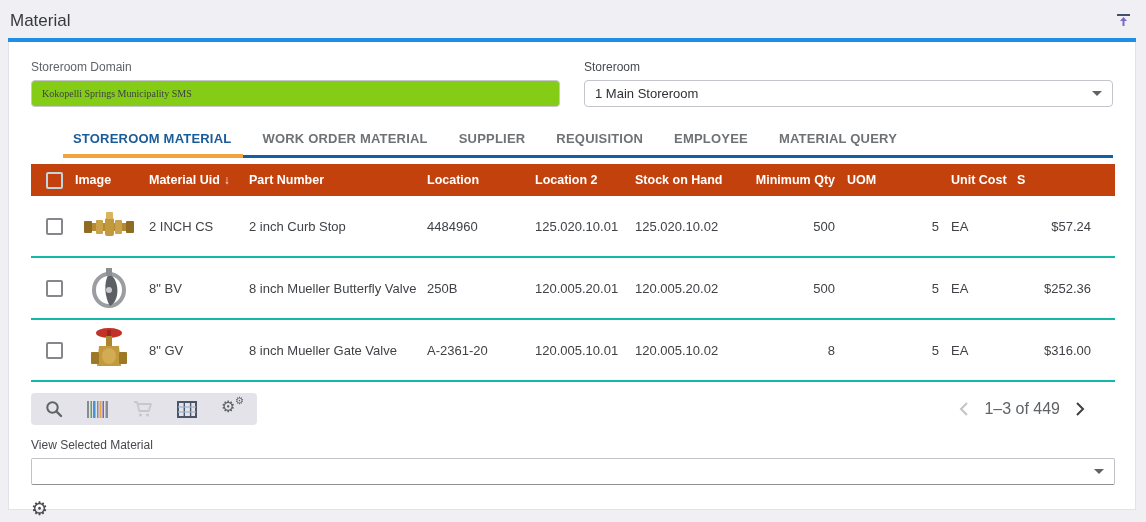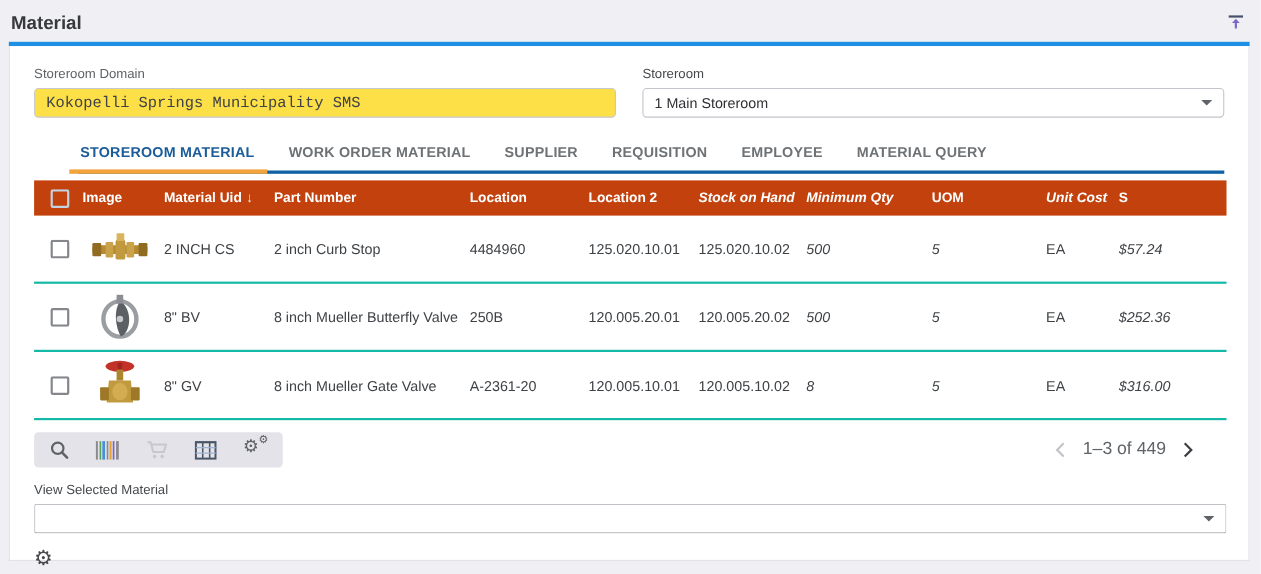--- a/index.html
+++ b/index.html
@@ -6,37 +6,37 @@
   html,body { width:1146px; height:522px; overflow:hidden; }
   body {
     font-family:"Liberation Sans", sans-serif;
     background:#f0f0f4;
     color:#3f4246;
   }
   .page-header {
     display:flex; justify-content:space-between; align-items:center;
     padding:9px 14px 6px 10px; height:38px;
   }
-  .page-title { font-size:17px; font-weight:bold; color:#37393c; }
+  .page-title { font-size:17px; font-weight:normal; color:#37393c; }
   .scroll-top-btn { width:18px; height:18px; cursor:pointer; display:flex; align-items:center; justify-content:center; }
   .blue-bar { height:4px; background:#1e8fe3; margin:0 10px 0 8px; }
   .panel {
     background:#ffffff; margin:0 10px 0 8px; height:468px;
     border:1px solid #e2e2e8; border-top:none;
     padding:18px 22px 0 22px; position:relative;
   }
   
   .form-row { display:flex; gap:24px; }
   .field { flex:1; }
   .field-label { font-size:12px; color:#5f6368; margin-bottom:6px; }
   .field-label.dark { color:#46494d; }
   .text-input {
     width:100%; height:27px; border:1px solid #c7c7d0; border-radius:4px;
-    background:#fde047; font-family:Liberation Mono, monospace;
-    font-size:14px; color:#3f4246; padding:0 10px; outline:none;
+    background:#84cc16; font-family:Liberation Serif, serif;
+    font-size:10px; color:#3f4246; padding:0 10px; outline:none;
   }
   .select-box {
     width:100%; height:27px; border:1px solid #c4c4cc; border-radius:4px;
     background:#fff; font-size:13px; color:#2f3134; padding:0 10px;
     display:flex; align-items:center; justify-content:space-between; cursor:pointer;gap:12px;
   }
   .caret { width:0; height:0; border-left:5px solid transparent; border-right:5px solid transparent; border-top:5px solid #5f6368; }
   
   .tabs { display:flex; gap:27px; margin-top:24px; border-bottom:3px solid #0f61a5; padding-left:0;margin-left:40px; }
   .tab { font-size:13px; font-weight:bold; color:#6e7275; letter-spacing:.2px;
@@ -46,21 +46,21 @@
   
   .mtable { margin-top:6px; width:1084px; }
   .trow {
     display:grid;
     grid-template-columns:44px 74px 100px 178px 108px 100px 98px 114px 104px 66px 86px 12px;
     align-items:center;
   }
   .thead { background:#c2410c; height:32px; color:#fff; }
   .thead .cell { font-size:12.5px; font-weight:bold; overflow:hidden; white-space:nowrap; }
   .cell { padding-right:12px; font-size:13px; overflow:hidden; white-space:nowrap; }
-  .cell.num { text-align:left;font-style:italic; }
+  .cell.num { text-align:right; }
   .cell.sliver { padding:0; }
   .tbody-row { height:62px; border-bottom:2px solid #14b8a6; cursor:pointer; }
   .cb { width:17px; height:17px; border:2px solid #85878c; border-radius:2px; background:#fff; margin-left:15px; display:block; cursor:pointer; }
   .cb.head { border-color:#c2d3e2; background:transparent; }
   .sort-arrow { font-weight:normal; font-size:12px; opacity:.9; padding-left:4px; }
   .img-cell { display:flex; justify-content:center; align-items:center; padding-right:6px; }
   .sliver-mark { width:4px; height:12px; background:linear-gradient(#e8872a,#c05a1a); border-radius:1px; }
   
   .footer-bar { display:flex; justify-content:space-between; align-items:center; margin-top:11px; }
   .toolbar { display:flex; align-items:center; gap:24px; background:#e3e3e9; border-radius:4px; padding:6px 14px; height:32px; }

